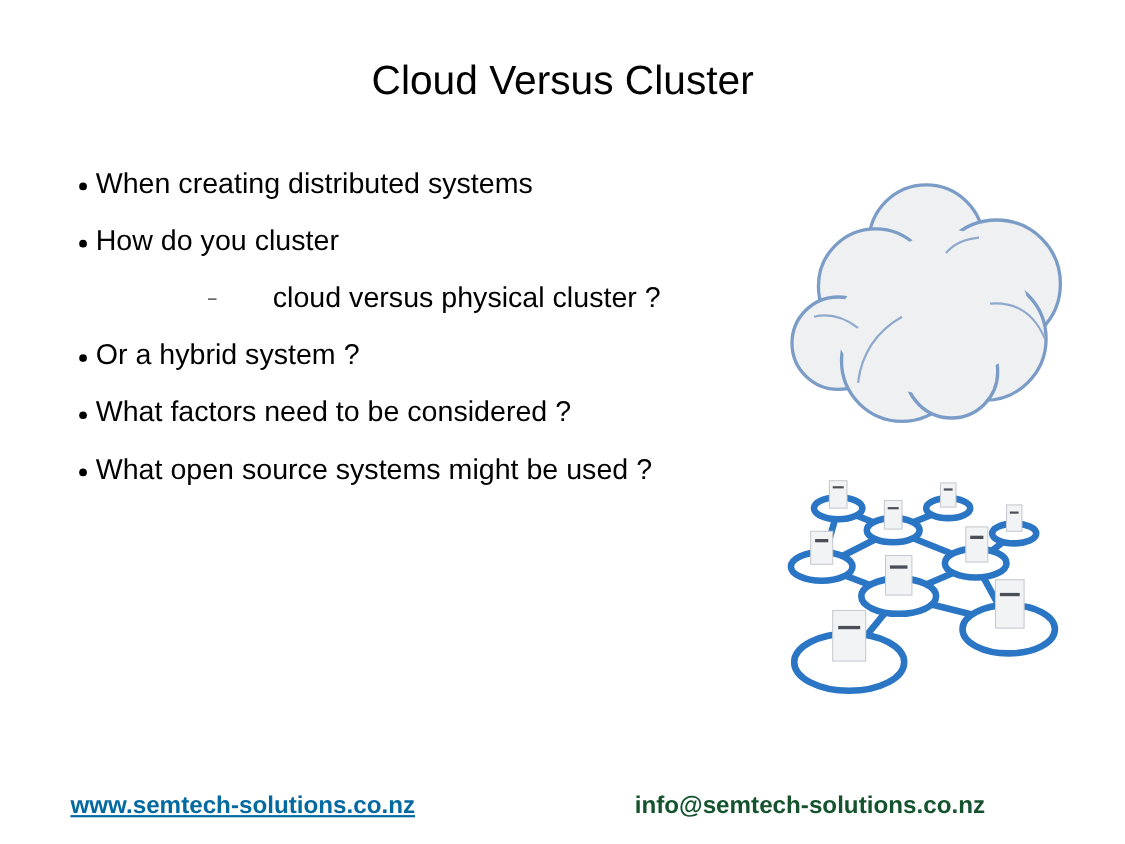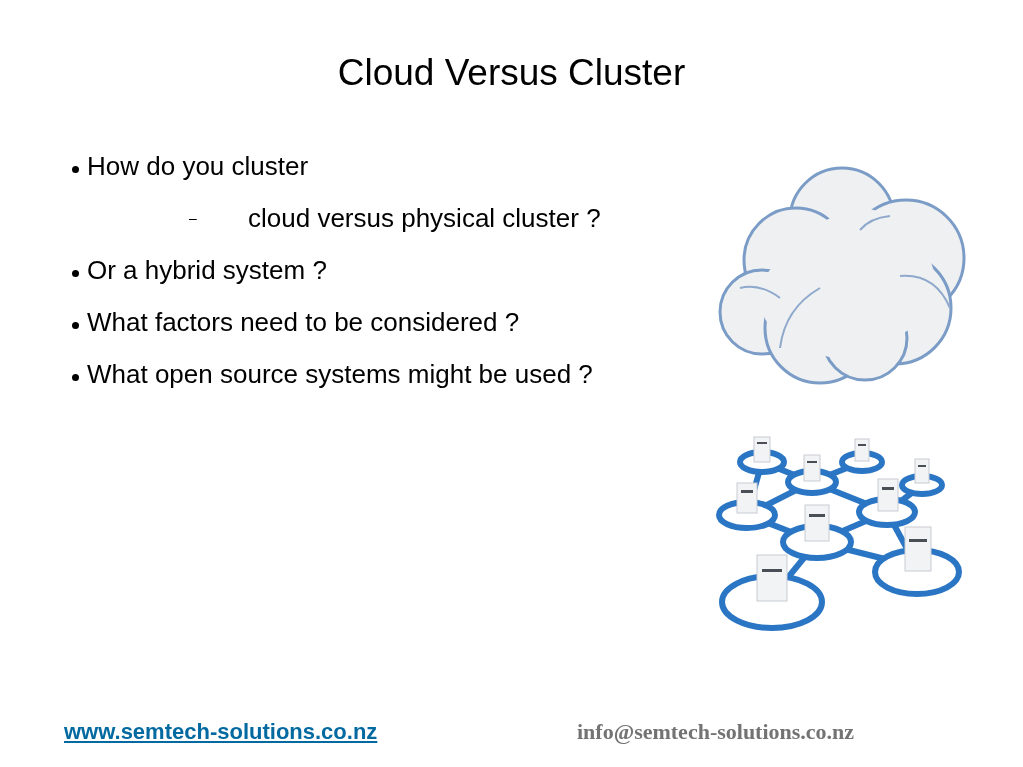--- a/index.html
+++ b/index.html
@@ -11,28 +11,29 @@
   .bullet { position: relative; font-size: 26px; height: 52px; line-height: 40px; white-space: nowrap; }
   .bullet .dot { display: inline-block; width: 7px; height: 7px; background: #000; border-radius: 50%;
                  margin-right: 8px; vertical-align: 2px; }
   .sub { font-size: 26px; height: 52px; line-height: 40px; white-space: nowrap; position: relative; }
   .sub .dash { position: absolute; left: 117px; top: 0; font-size: 14px; line-height: 40px; }
   .sub .sub-text { position: absolute; left: 176px; top: 0; }
   .cloud { position: absolute; left: 710px; top: 158px; width: 262px; height: 228px; }
   .network { position: absolute; left: 712px; top: 417px; width: 258px; height: 232px; background: #fff; }
   .footer-link { position: absolute; left: 64px; top: 719px; font-size: 22px; font-weight: bold;
                  color: #0369a1; text-decoration: underline; }
-  .footer-email { position: absolute; left: 577px; top: 719px; font-size: 22px; font-weight: bold; color: #737373; font-family: Liberation Serif, serif; }
+  .footer-email { position: absolute; left: 577px; top: 719px; font-size: 22px; font-weight: bold; color: #14532d; }
 </style>
 </head>
 <body>
 
 <div class="title">Cloud Versus Cluster</div>
 
 <ul class="bullets">
+  <li class="bullet"><span class="dot"></span><span>When creating distributed systems</span></li>
   <li class="bullet"><span class="dot"></span><span>How do you cluster</span></li>
   <li class="sub">
       <span class="dash">–</span>
       <span class="sub-text">cloud versus physical cluster ?</span>
     </li>
   <li class="bullet"><span class="dot"></span><span>Or a hybrid system ?</span></li>
   <li class="bullet"><span class="dot"></span><span>What factors need to be considered ?</span></li>
   <li class="bullet"><span class="dot"></span><span>What open source systems might be used ?</span></li>
 </ul>
 

